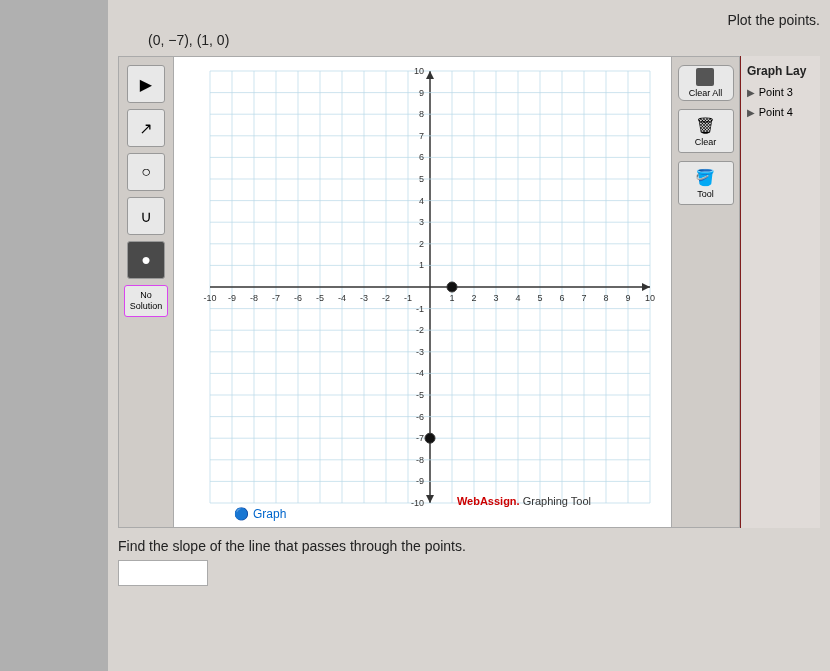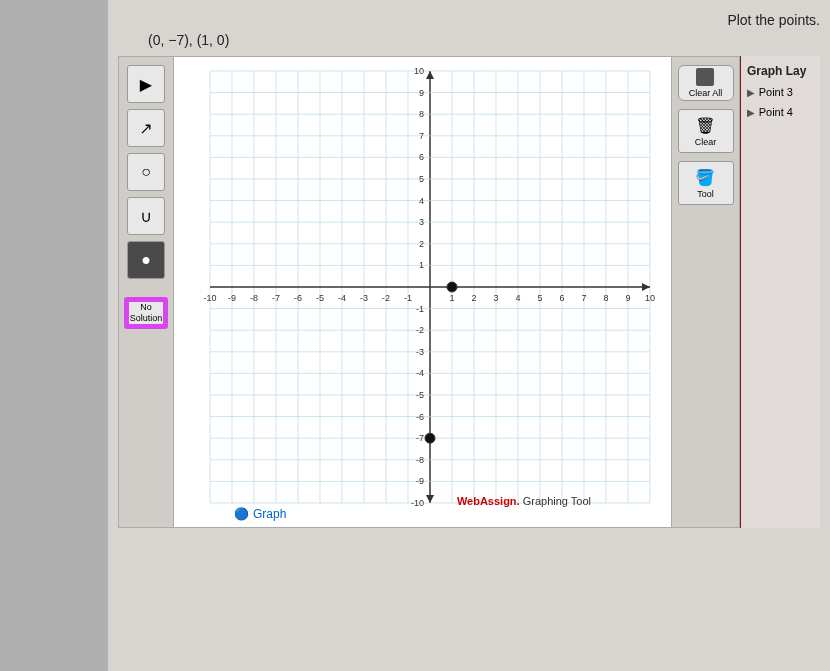--- a/index.html
+++ b/index.html
@@ -63,30 +63,30 @@
       font-size: 16px;
     }
     .tool-btn.active {
       background: #4a4a4a;
       color: white;
     }
     .tool-btn-nosol {
       width: 44px;
       height: 32px;
       background: #e8e8e8;
-      border: 5px solid #d946ef;
+      border: 1px solid #d946ef;
       border-radius: 3px;
       display: flex;
       align-items: center;
       justify-content: center;
       cursor: pointer;
       font-size: 9px;
       text-align: center;
       line-height: 1.2;
-      margin-top: 12px;
+      margin-top: 0;
     }
     .graph-container {
       flex: 1;
       position: relative;
       background: white;
       overflow: hidden;
     }
     .right-panel {
       width: 68px;
       background: #d0ccc8;
@@ -368,13 +368,17 @@
         <span class="layer-arrow">▶</span>
         <span>Point 3</span>
       </div>
       <div class="layer-item">
         <span class="layer-arrow">▶</span>
         <span>Point 4</span>
       </div>
     </div>
   </div>
 
+  <div class="bottom-section">
+    <div class="find-slope-text">Find the slope of the line that passes through the points.</div>
+    <input class="slope-input" type="text" style="">
+  </div>
 </div>
 
 </body></html>

